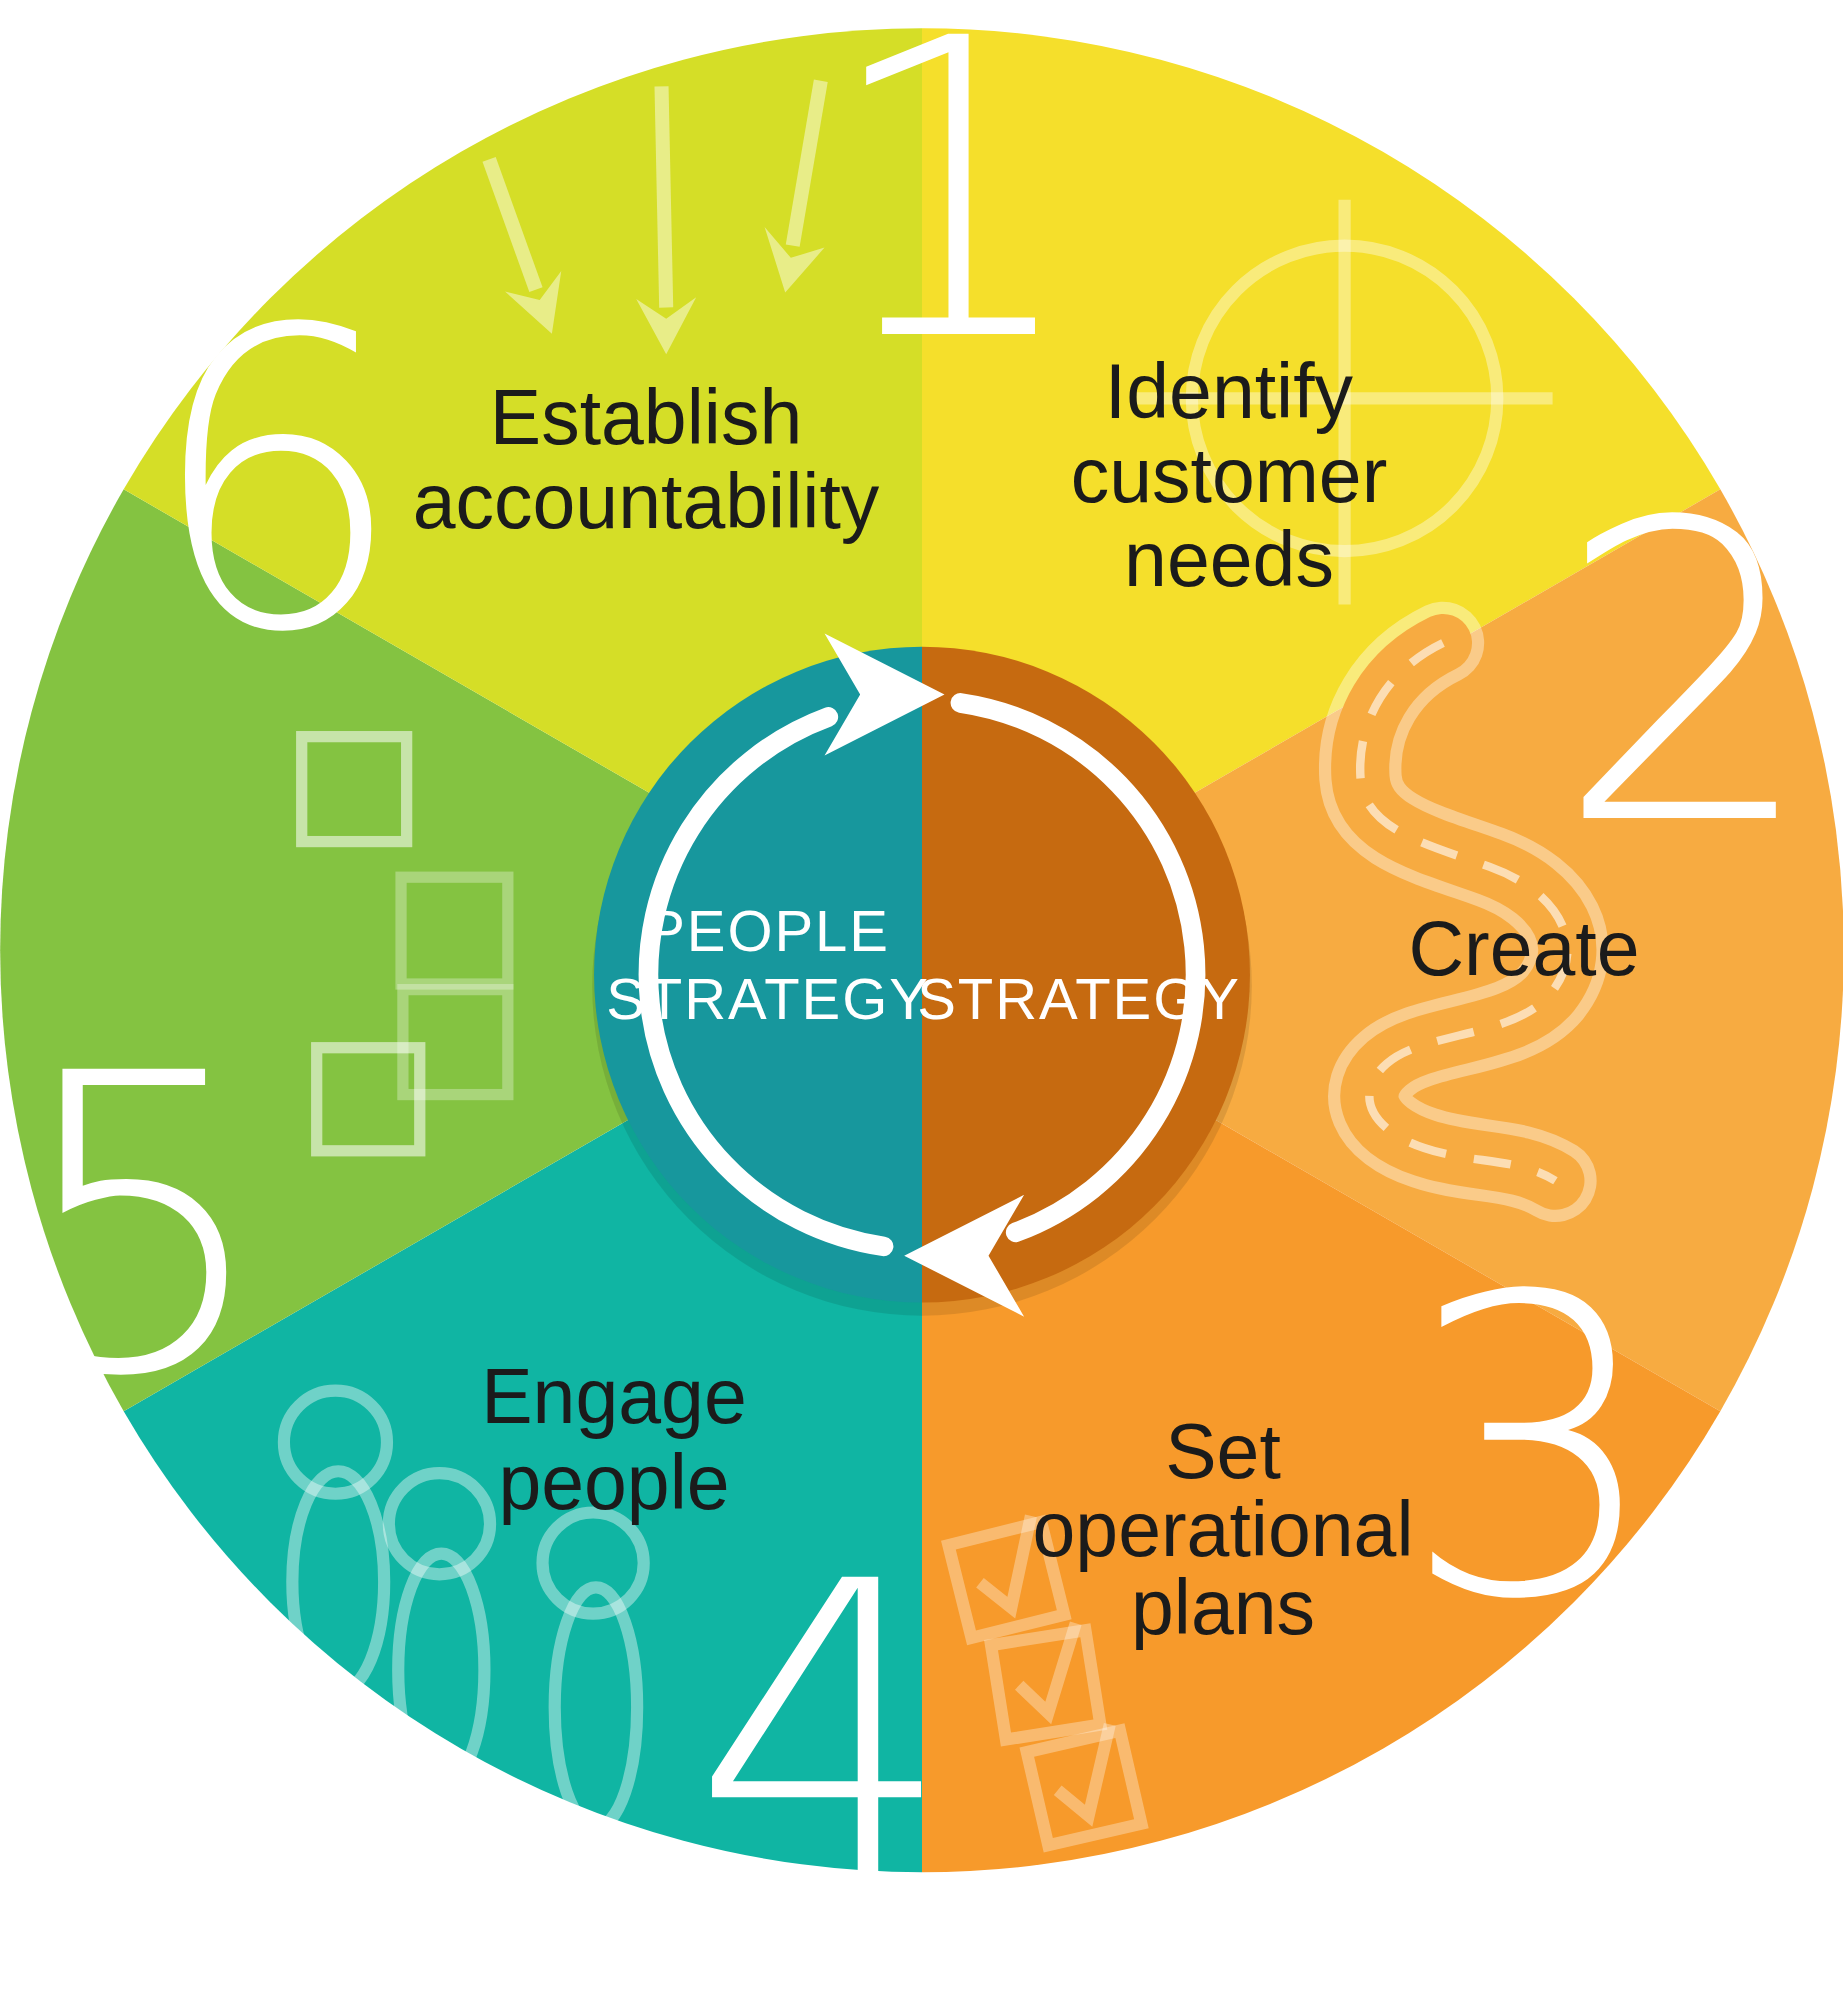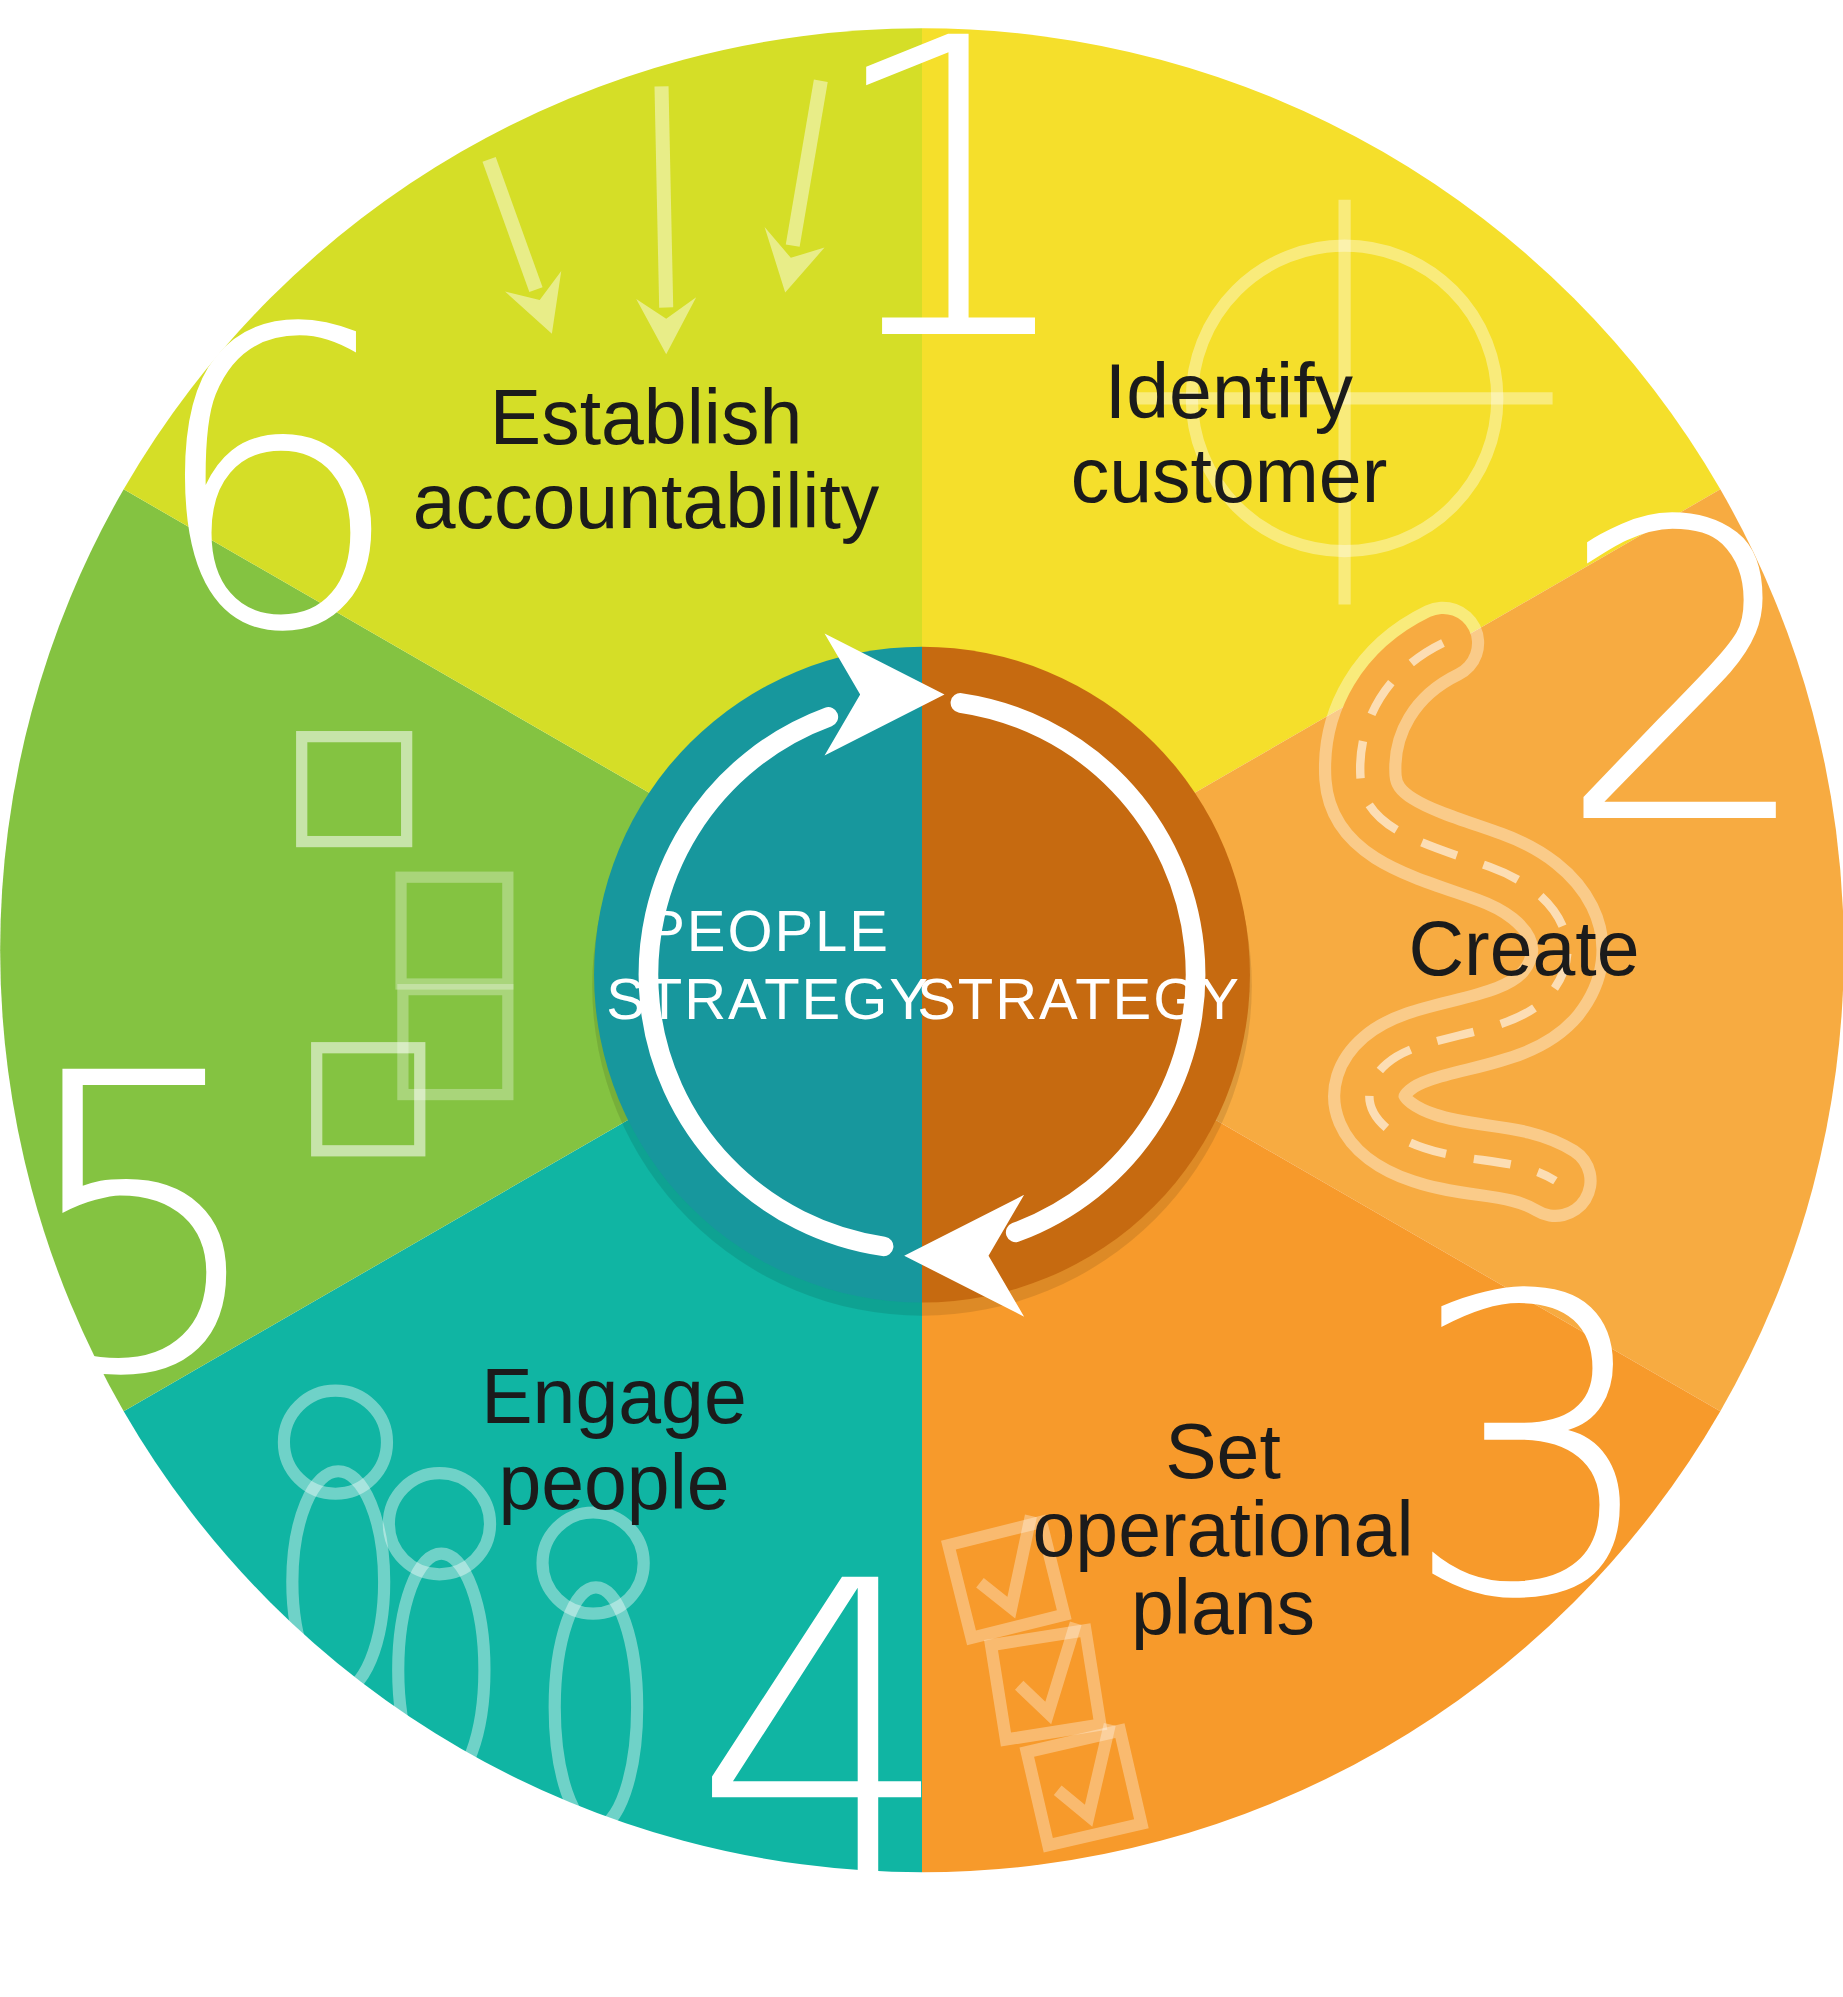--- a/index.html
+++ b/index.html
@@ -101,20 +101,21 @@
 
   <div class="seg-num" style="left:952px;top:192px">1</div>
   <div class="seg-num" style="left:1686px;top:676px">2</div>
   <div class="seg-num" style="left:1532px;top:1450px">3</div>
   <div class="seg-num" style="left:823px;top:1735px">4</div>
   <div class="seg-num" style="left:141px;top:1227px">5</div>
   <div class="seg-num" style="left:276px;top:483px">6</div>
 
   <div class="seg-label" style="left:1229px;top:391px">Identify</div>
   <div class="seg-label" style="left:1229px;top:475px">customer</div>
+  <div class="seg-label" style="left:1229px;top:559px">needs</div>
 
   <div class="seg-label" style="left:1524px;top:948px">Create</div>
 
   <div class="seg-label" style="left:1223px;top:1451px">Set</div>
   <div class="seg-label" style="left:1223px;top:1529px">operational</div>
   <div class="seg-label" style="left:1223px;top:1607px">plans</div>
 
   <div class="seg-label" style="left:614px;top:1396px">Engage</div>
   <div class="seg-label" style="left:614px;top:1482px">people</div>
 

